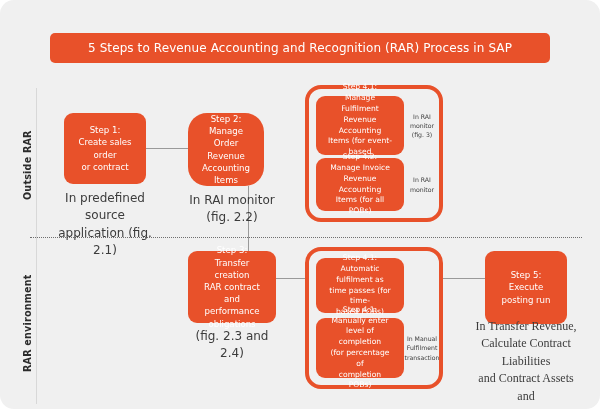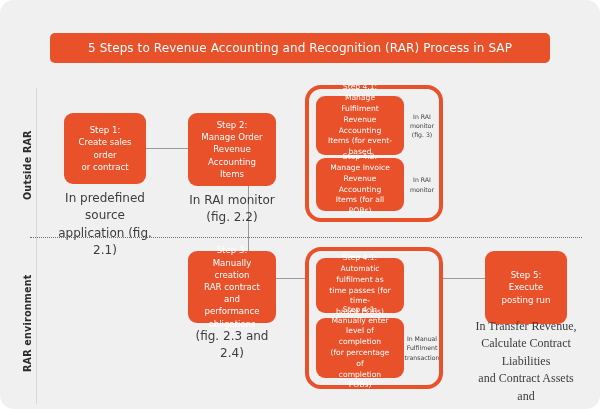--- a/index.html
+++ b/index.html
@@ -149,32 +149,32 @@
   <div class="conn conn-h" style="left:441px; top:278px; width:44px;"></div>
 
   <div class="step-box" style="left:64px; top:113px; width:82px; height:71px;">
     <span class="box-text">Step 1:
 Create sales order
 or contract</span>
   </div>
   <div class="caption" style="left:55px; top:190px; width:100px;">In predefined source
 application (fig. 2.1)</div>
 
-  <div class="step-box" style="left:188px; top:113px; width:88px; height:73px;">
+  <div class="step-box" style="left:188px; top:113px; width:76px; height:73px;border-radius:19px;">
     <span class="box-text">Step 2:
 Manage Order
 Revenue Accounting
 Items</span>
   </div>
   <div class="caption" style="left:182px; top:192px; width:100px;">In RAI monitor
 (fig. 2.2)</div>
 
   <div class="step-box" style="left:188px; top:251px; width:88px; height:72px;">
     <span class="box-text">Step 3:
-Manually creation
+Transfer creation
 RAR contract and
 performance
 obligations</span>
   </div>
   <div class="caption" style="left:182px; top:328px; width:100px;">(fig. 2.3 and 2.4)</div>
 
   <div class="group-frame" style="left:305px; top:85px; width:138px; height:137px;"></div>
 
   <div class="step-box sub-box" style="left:316px; top:96px; width:88px; height:59px;">
     <span class="box-text">Step 4.1:

